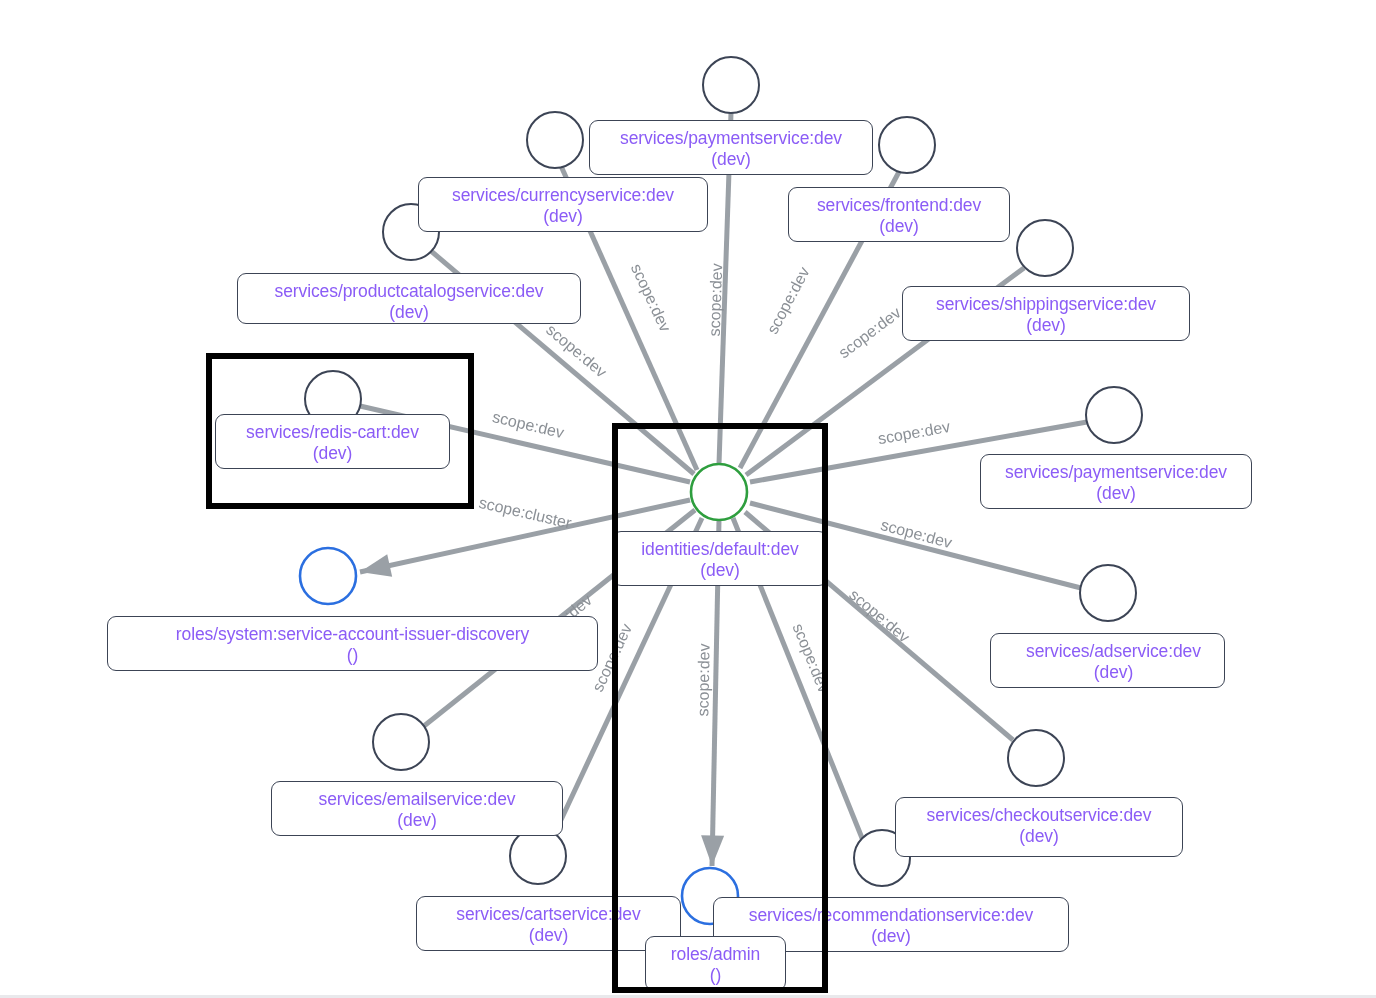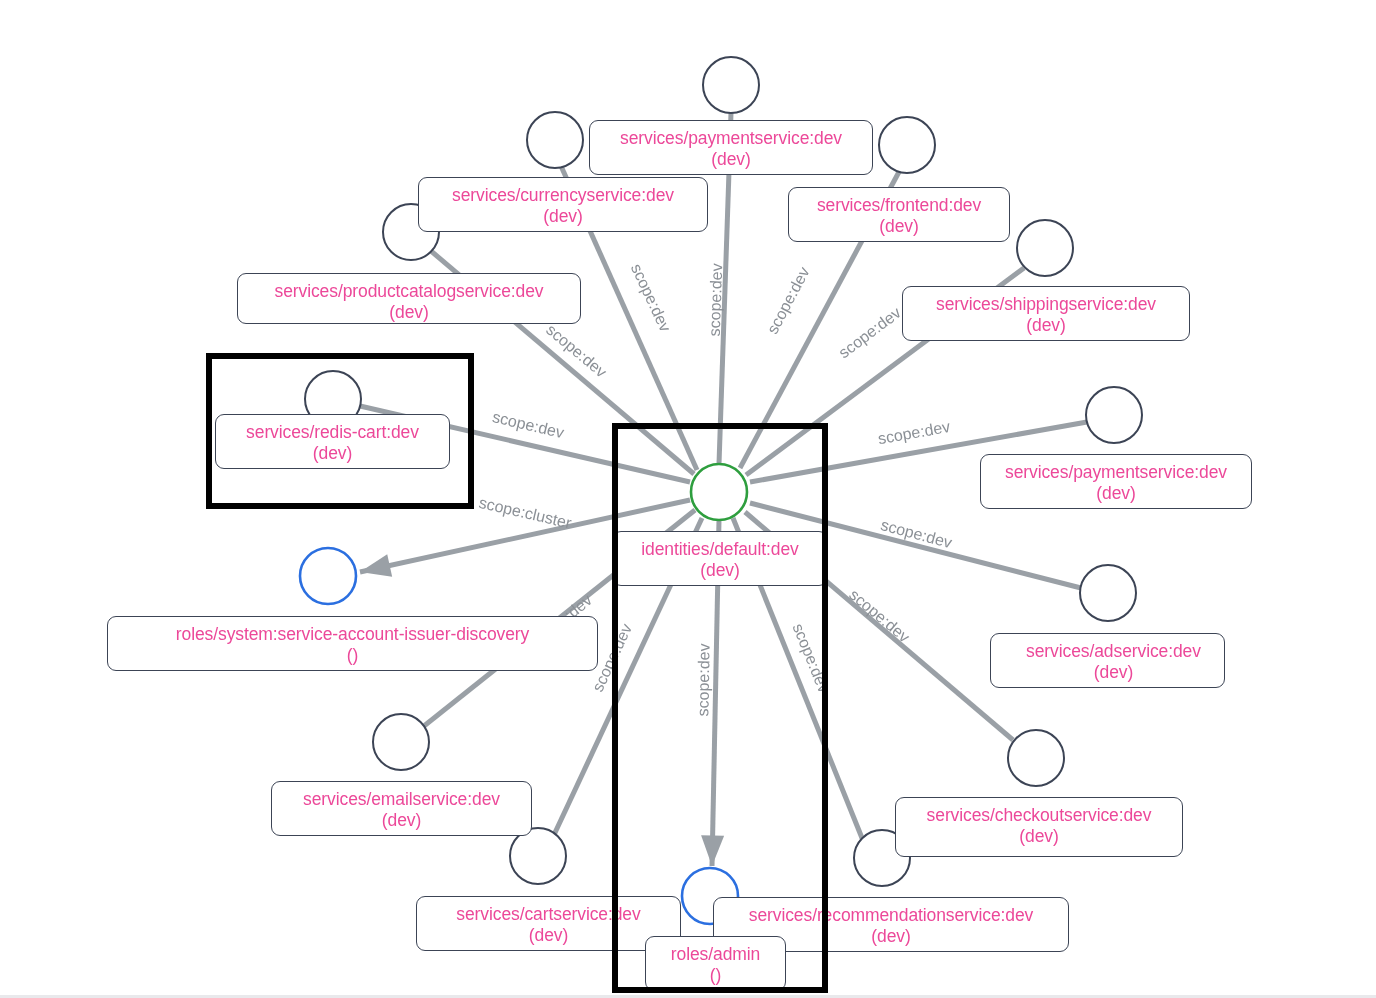--- a/index.html
+++ b/index.html
@@ -9,21 +9,21 @@
   }
   #canvas{position:absolute;inset:0;width:1376px;height:998px;}
   .graph-svg{position:absolute;left:0;top:0;width:1376px;height:998px;}
 
   .node-label{
     position:absolute;
     box-sizing:border-box;
     background:#ffffff;
     border:1.6px solid #3c4455;
     border-radius:9px;
-    color:#ec4899;
+    color:#8b5cf6;
     font-size:17.5px;
     line-height:21px;
     text-align:center;
     padding:7px 12px 8px 12px;
     white-space:nowrap;
     letter-spacing:-0.1px;
   }
   .node-label .sub{display:block;}
 
   .sel-box{
@@ -148,21 +148,21 @@
   <div id="label-layer">
       <div class="node-label" style="left: 589px; top: 120px; width: 284px; height: 55px;"><span>services/paymentservice:dev</span><span class="sub">(dev)</span></div>
       <div class="node-label" style="left: 418px; top: 177px; width: 290px; height: 55px;"><span>services/currencyservice:dev</span><span class="sub">(dev)</span></div>
       <div class="node-label" style="left: 788px; top: 187px; width: 222px; height: 55px;"><span>services/frontend:dev</span><span class="sub">(dev)</span></div>
       <div class="node-label" style="left: 237px; top: 273px; width: 344px; height: 51px;"><span>services/productcatalogservice:dev</span><span class="sub">(dev)</span></div>
       <div class="node-label" style="left: 902px; top: 286px; width: 288px; height: 55px;"><span>services/shippingservice:dev</span><span class="sub">(dev)</span></div>
       <div class="node-label" style="left: 215px; top: 414px; width: 235px; height: 55px;"><span>services/redis-cart:dev</span><span class="sub">(dev)</span></div>
       <div class="node-label" style="left: 980px; top: 454px; width: 272px; height: 55px;"><span>services/paymentservice:dev</span><span class="sub">(dev)</span></div>
       <div class="node-label" style="left: 107px; top: 616px; width: 491px; height: 55px;"><span>roles/system:service-account-issuer-discovery</span><span class="sub">()</span></div>
       <div class="node-label" style="left: 990px; top: 633px; width: 235px; height: 55px; padding-left: 24px;"><span>services/adservice:dev</span><span class="sub">(dev)</span></div>
-      <div class="node-label" style="left: 271px; top: 781px; width: 261px; height: 55px;"><span>services/emailservice:dev</span><span class="sub">(dev)</span></div>
+      <div class="node-label" style="left: 271px; top: 781px; width: 292px; height: 55px;"><span>services/emailservice:dev</span><span class="sub">(dev)</span></div>
       <div class="node-label" style="left: 895px; top: 797px; width: 288px; height: 60px;"><span>services/checkoutservice:dev</span><span class="sub">(dev)</span></div>
       <div class="node-label" style="left: 416px; top: 896px; width: 265px; height: 55px;"><span>services/cartservice:dev</span><span class="sub">(dev)</span></div>
       <div class="node-label" style="left: 713px; top: 897px; width: 356px; height: 55px;"><span>services/recommendationservice:dev</span><span class="sub">(dev)</span></div>
       <div class="node-label" style="left: 645px; top: 936px; width: 141px; height: 55px;"><span>roles/admin</span><span class="sub">()</span></div>
       <div class="node-label" style="left: 612px; top: 531px; width: 216px; height: 55px;"><span>identities/default:dev</span><span class="sub">(dev)</span></div>
     </div>
   <div id="box-layer">
       <div class="sel-box" style="left: 206px; top: 353px; width: 268px; height: 156px; border-color: rgb(0, 0, 0);"></div>
       <div class="sel-box" style="left: 612px; top: 423px; width: 216px; height: 570px; border-color: rgb(0, 0, 0);"></div>
     </div>

